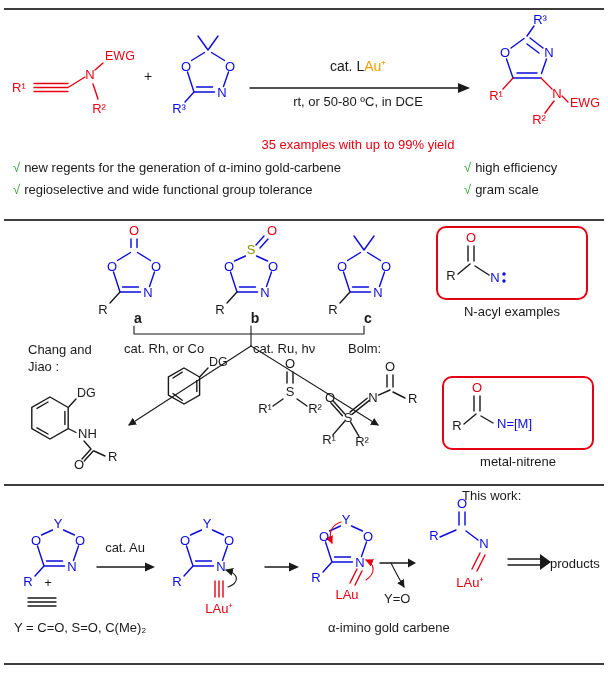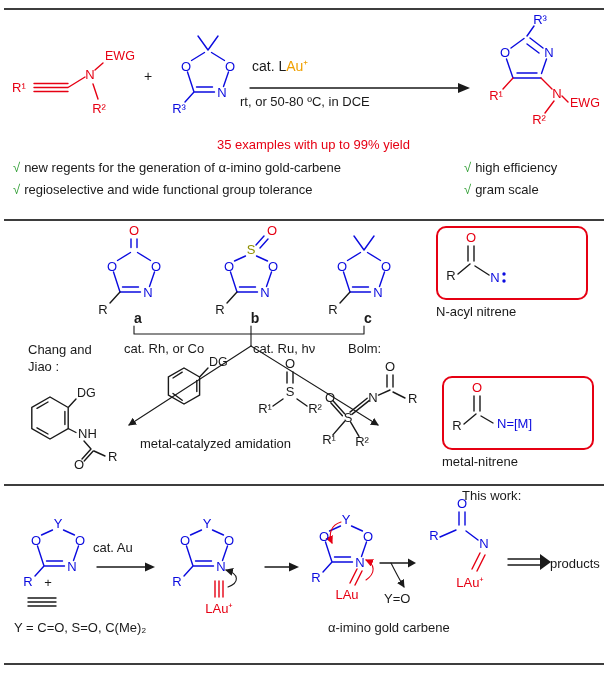--- a/index.html
+++ b/index.html
@@ -6,21 +6,21 @@
     --ink:#1a1a1a; --red:#e60013; --blue:#0b0bdf; --orange:#f0a000;
     --green:#2f9e33; --olive:#8f8f00;
   }
   *{margin:0;padding:0;box-sizing:border-box}
   body{background:#fff;font-family:"Liberation Sans",sans-serif;color:var(--ink)}
   #fig{position:relative;width:608px;height:673px;background:#fff;overflow:hidden}
   .abs{position:absolute}
   .hr{position:absolute;left:4px;width:600px;height:1.5px;background:#3d3d3d}
   .t13{font-size:13px;line-height:1.25}
   .t14{font-size:14px;line-height:1.25}
-  .ctr{}
+  .ctr{text-align:center}
   .it{}
   .b{font-weight:normal}
   .blue{color:var(--blue)} .red{color:var(--red)} .green{color:var(--green)} .orange{color:var(--orange)}
   .chk{margin-right:4px}
   svg.struct{position:absolute;overflow:visible}
   svg text{font-family:"Liberation Sans",sans-serif;font-size:13px;fill:var(--ink)}
   text.tb{fill:var(--blue)} text.tr{fill:var(--red)} text.tol{fill:var(--olive)}
   text.bd{font-weight:bold;font-size:14px}
   text.sm{font-size:12.5px}
   .sb,.sr,.sk{fill:none;stroke-width:1.4;stroke-linecap:round}
@@ -129,21 +129,21 @@
   <div class="box" style="left:436px;top:226px;width:152px;height:74px">
     <svg width="148" height="70" style="overflow:visible">
       <path class="sk" d="M20,46 L32,36 M30,33 V18 M36,33 V18 M37,38 L51,47"></path>
       <text x="13" y="52" text-anchor="middle">R</text>
       <text x="33" y="14" text-anchor="middle" class="tr">O</text>
       <text x="57" y="54" text-anchor="middle" class="tb">N</text>
       <circle cx="66" cy="46" r="1.7" class="fb"></circle>
       <circle cx="66" cy="53" r="1.7" class="fb"></circle>
     </svg>
   </div>
-  <div class="abs t13 ctr it" style="left:436px;top:304px;width:152px">N-acyl nitrene</div>
+  <div class="abs t13 ctr it" style="left:436px;top:304px;width:152px">N-acyl examples</div>
 
   <svg class="struct" width="608" height="262" style="left:0;top:222px;pointer-events:none">
     <path class="sk thin" d="M134,104 V112 M251,104 V112 M364,104 V112 M134,112 H364 M251,112 V124"></path>
     <path class="sk thin" d="M251,124 L129,203" marker-end="url(#ah-b)"></path>
     <path class="sk thin" d="M251,124 L378,203" marker-end="url(#ah-b)"></path>
   </svg>
 
   <div class="abs t13" style="left:28px;top:342px">Chang and</div>
   <div class="abs t13" style="left:28px;top:359px">Jiao :</div>
   <div class="abs t13" style="left:124px;top:341px">cat. Rh, or Co</div>
@@ -175,21 +175,20 @@
     <path class="sk" d="M15,40.8 L26.6,53.8 M12.8,42.8 L24.4,55.8 M26.7,61.3 L14.9,74.9 M32.5,61.8 L41,76.3 M33.9,54.4 L51.1,40.6 M32,52.1 L49.2,38.3 M60.5,35.1 L72,30 M69,27 V15 M75,27 V15 M75,32 L87,38"></path>
     <text x="12" y="42" text-anchor="middle">O</text>
     <text x="30" y="62" text-anchor="middle">S</text>
     <text x="11" y="84" text-anchor="middle">R¹</text>
     <text x="44" y="86" text-anchor="middle">R²</text>
     <text x="55" y="42" text-anchor="middle">N</text>
     <text x="72" y="11" text-anchor="middle">O</text>
     <text x="90" y="43">R</text>
   </svg>
 
-  <div class="abs t13 ctr it" style="left:140px;top:436px;width:175px">metal-catalyzed amidation</div>
 
   <div class="box" style="left:442px;top:376px;width:152px;height:74px">
     <svg width="148" height="70" style="overflow:visible">
       <path class="sk" d="M20,46 L32,36 M30,33 V18 M36,33 V18 M37,38 L49,45"></path>
       <text x="13" y="52" text-anchor="middle">R</text>
       <text x="33" y="14" text-anchor="middle" class="tr">O</text>
       <text x="53" y="50" class="tb">N=[M]</text>
     </svg>
   </div>
   <div class="abs t13 ctr" style="left:442px;top:454px;width:152px">metal-nitrene</div>

